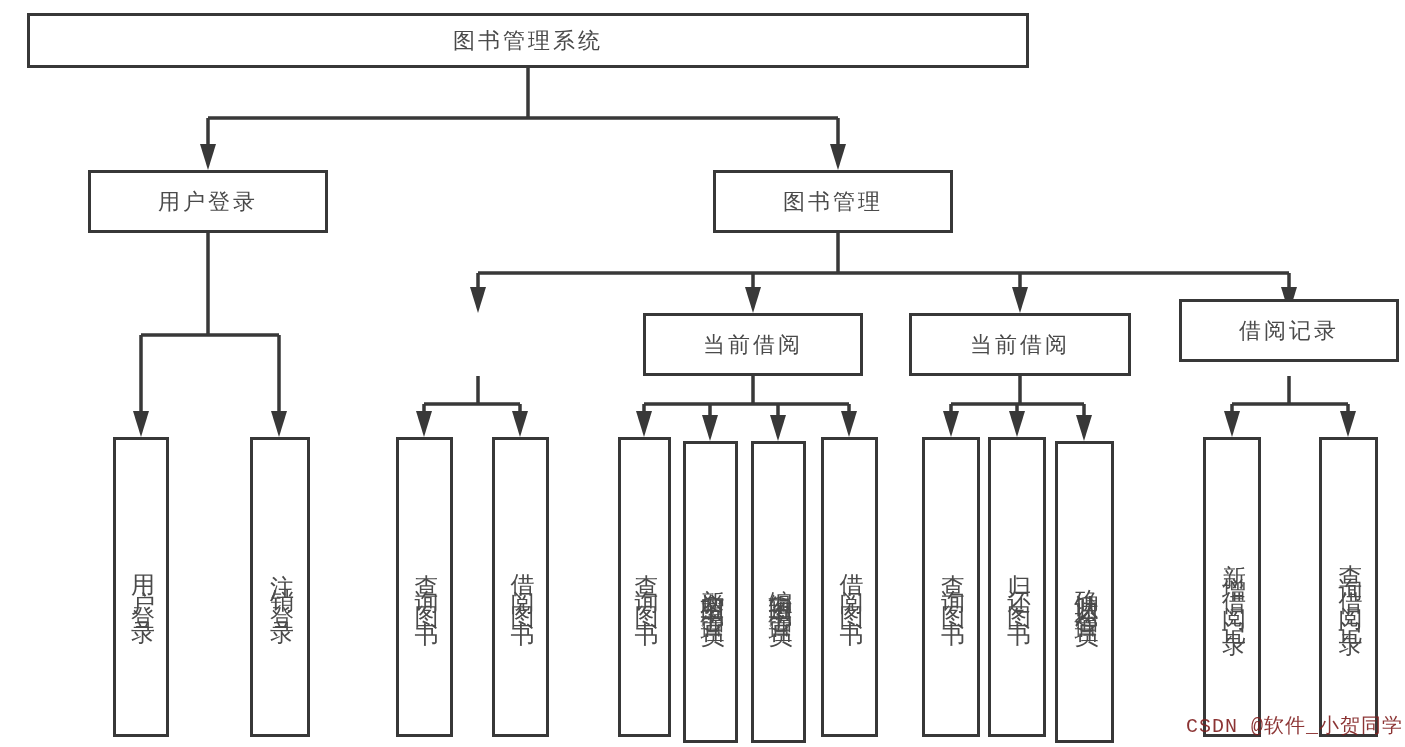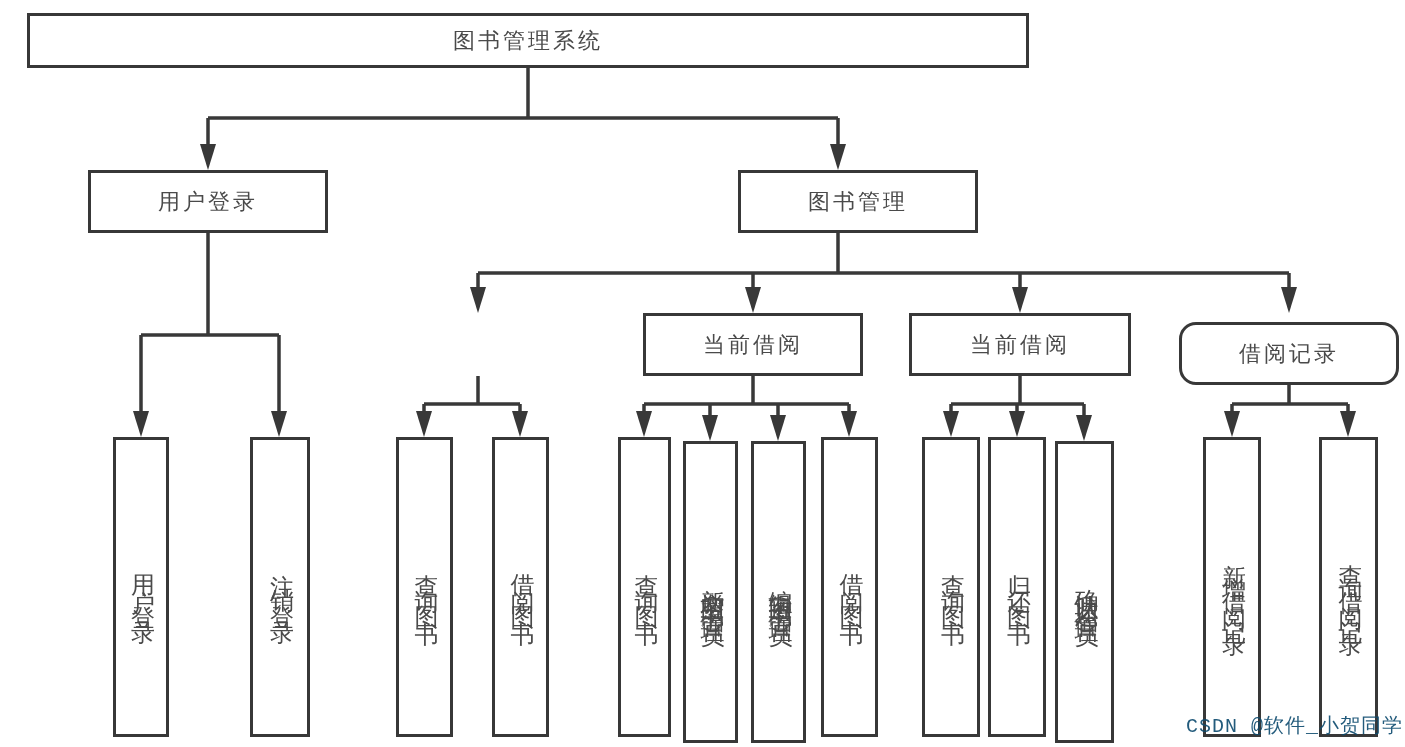--- a/index.html
+++ b/index.html
@@ -33,21 +33,21 @@
   .sp4 { letter-spacing: 16px; }
   .sp6 { letter-spacing: 14px; }
   .sp9 { letter-spacing: 5px; }
   #watermark {
     position: absolute;
     right: 8px;
     top: 712px;
     z-index: 5;
     font-size: 20px;
     letter-spacing: 1px;
-    color: #0c4a6e;
+    color: #7f1d1d;
     opacity: 0.9;
   }
 </style>
 </head>
 <body>
 
 <div id="canvas">
 
   <svg class="wires" width="1405" height="747" viewBox="0 0 1405 747">
     <g stroke="#383838" stroke-width="3.5" fill="none">
@@ -85,25 +85,25 @@
       <polygon points="1003,411 1019,411 1011,437"></polygon>
       <polygon points="1070,415 1086,415 1078,441"></polygon>
       <polygon points="1218,411 1234,411 1226,437"></polygon>
       <polygon points="1334,411 1350,411 1342,437"></polygon>
     </g>
   </svg>
 
   <div class="box hbox" style="left:21px; top:13px; width:1002px; height:55px;">图书管理系统</div>
 
   <div class="box hbox" style="left:82px; top:170px; width:240px; height:63px;">用户登录</div>
-  <div class="box hbox" style="left:732px; top:170px; width:240px; height:63px;">图书管理</div>
+  <div class="box hbox" style="left:707px; top:170px; width:240px; height:63px;">图书管理</div>
 
   <div class="box hbox" style="left:637px; top:313px; width:220px; height:63px;">当前借阅</div>
   <div class="box hbox" style="left:903px; top:313px; width:222px; height:63px;">当前借阅</div>
-  <div class="box hbox" style="left:1173px; top:322px; width:220px; height:63px;border-radius:17px;">借阅记录</div>
+  <div class="box hbox" style="left:1173px; top:299px; width:220px; height:63px;">借阅记录</div>
 
   <div class="box vbox sp4" style="left:107px; top:437px; width:56px; height:300px;">用户登录</div>
   <div class="box vbox sp4" style="left:244px; top:437px; width:60px; height:300px;">注销登录</div>
 
   <div class="box vbox sp4" style="left:390px; top:437px; width:57px; height:300px;">查询图书</div>
   <div class="box vbox sp4" style="left:486px; top:437px; width:57px; height:300px;">借阅图书</div>
 
   <div class="box vbox sp4" style="left:612px; top:437px; width:53px; height:300px;">查询图书</div>
   <div class="box vbox sp9" style="left:677px; top:441px; width:55px; height:302px;">新增图书（管理员）</div>
   <div class="box vbox sp9" style="left:745px; top:441px; width:55px; height:302px;">编辑图书（管理员）</div>

